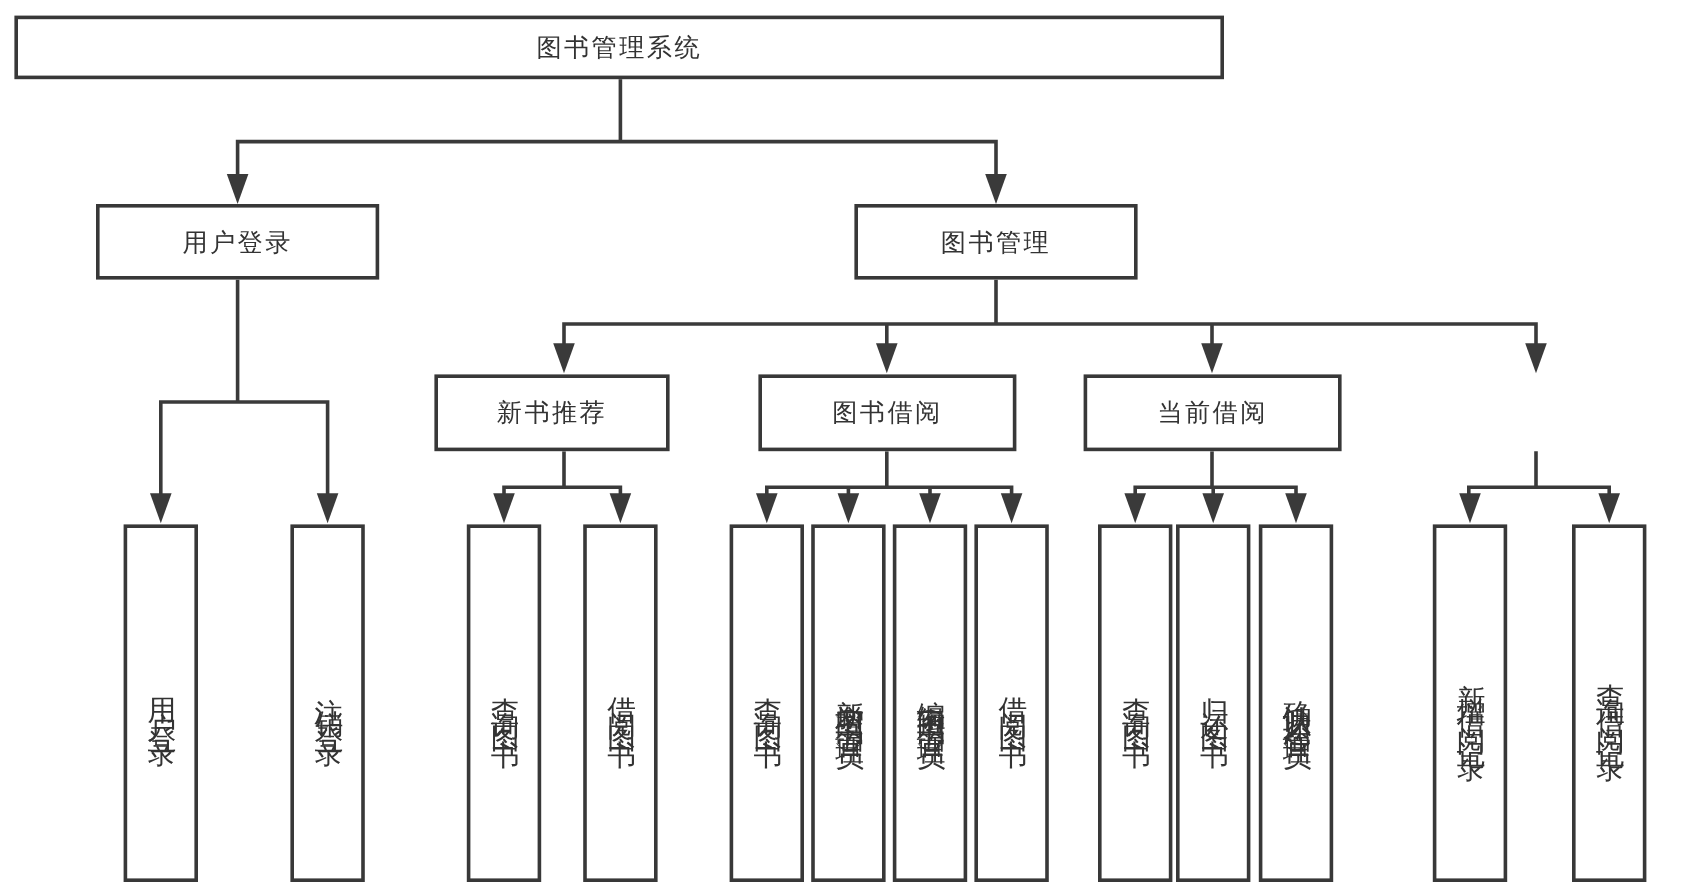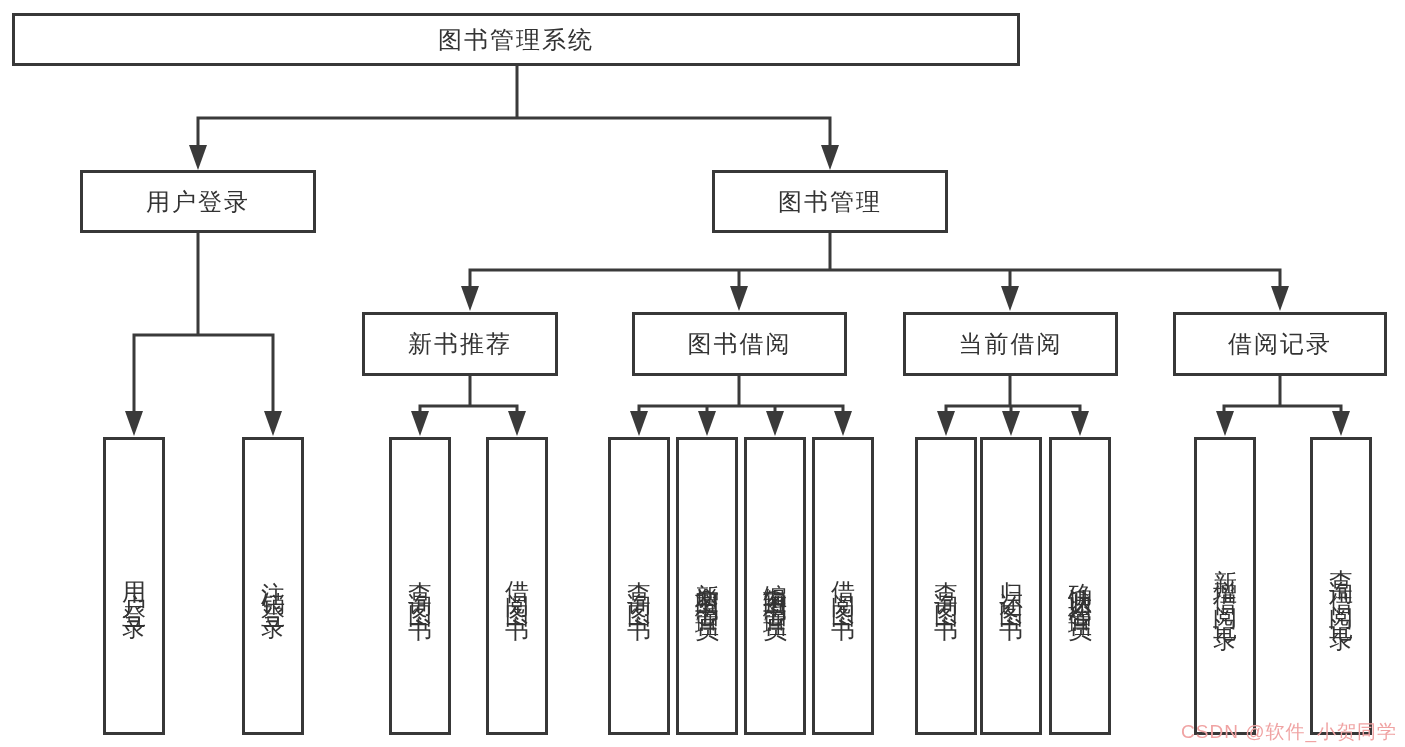--- a/index.html
+++ b/index.html
@@ -25,21 +25,21 @@
   }
   .connectors path{stroke:currentColor;stroke-width:3;fill:none;}
   .connectors polygon{fill:currentColor;stroke:none;}
   .node{
     position:absolute;
     box-sizing:border-box;
     border:3px solid var(--border);
     background:#fff;
     display:flex;align-items:center;justify-content:center;
     text-align:center;
-    font-size:24px;
+    font-size:21px;
     letter-spacing:2px;
     color:var(--text);
   }
   .node.root  {left:12px;  top:13px;  width:1008px; height:53px;}
   .node.lvl2a {left:80px;  top:170px; width:236px;  height:63px;}
   .node.lvl2b {left:712px; top:170px; width:236px;  height:63px;text-align:right;}
   .node.grp0  {left:362px; top:312px; width:196px;  height:64px;}
   .node.grp1  {left:632px; top:312px; width:215px;  height:64px;}
   .node.grp2  {left:903px; top:312px; width:215px;  height:64px;}
   .node.grp3  {left:1173px;top:312px; width:214px;  height:64px;}
@@ -128,21 +128,20 @@
   </svg>
 
   <div class="node root">图书管理系统</div>
 
   <div class="node lvl2a">用户登录</div>
   <div class="node lvl2b">图书管理</div>
 
   <div class="node grp0">新书推荐</div>
   <div class="node grp1">图书借阅</div>
   <div class="node grp2">当前借阅</div>
-  <div class="node grp3">借阅记录</div>
 
   <div class="leaf l1">
     <span>用户登录</span>
   </div>
   <div class="leaf l2">
     <span>注销登录</span>
   </div>
   <div class="leaf l3">
     <span>查询图书</span>
   </div>
@@ -170,15 +169,14 @@
   <div class="leaf l11 tight">
     <span>确认归还（管理员）</span>
   </div>
   <div class="leaf l12">
     <span>新增借阅记录</span>
   </div>
   <div class="leaf l13">
     <span>查询借阅记录</span>
   </div>
 
-  <div class="watermark">CSDN @软件_小贺同学</div>
 
 </div>
 
 </body></html>

